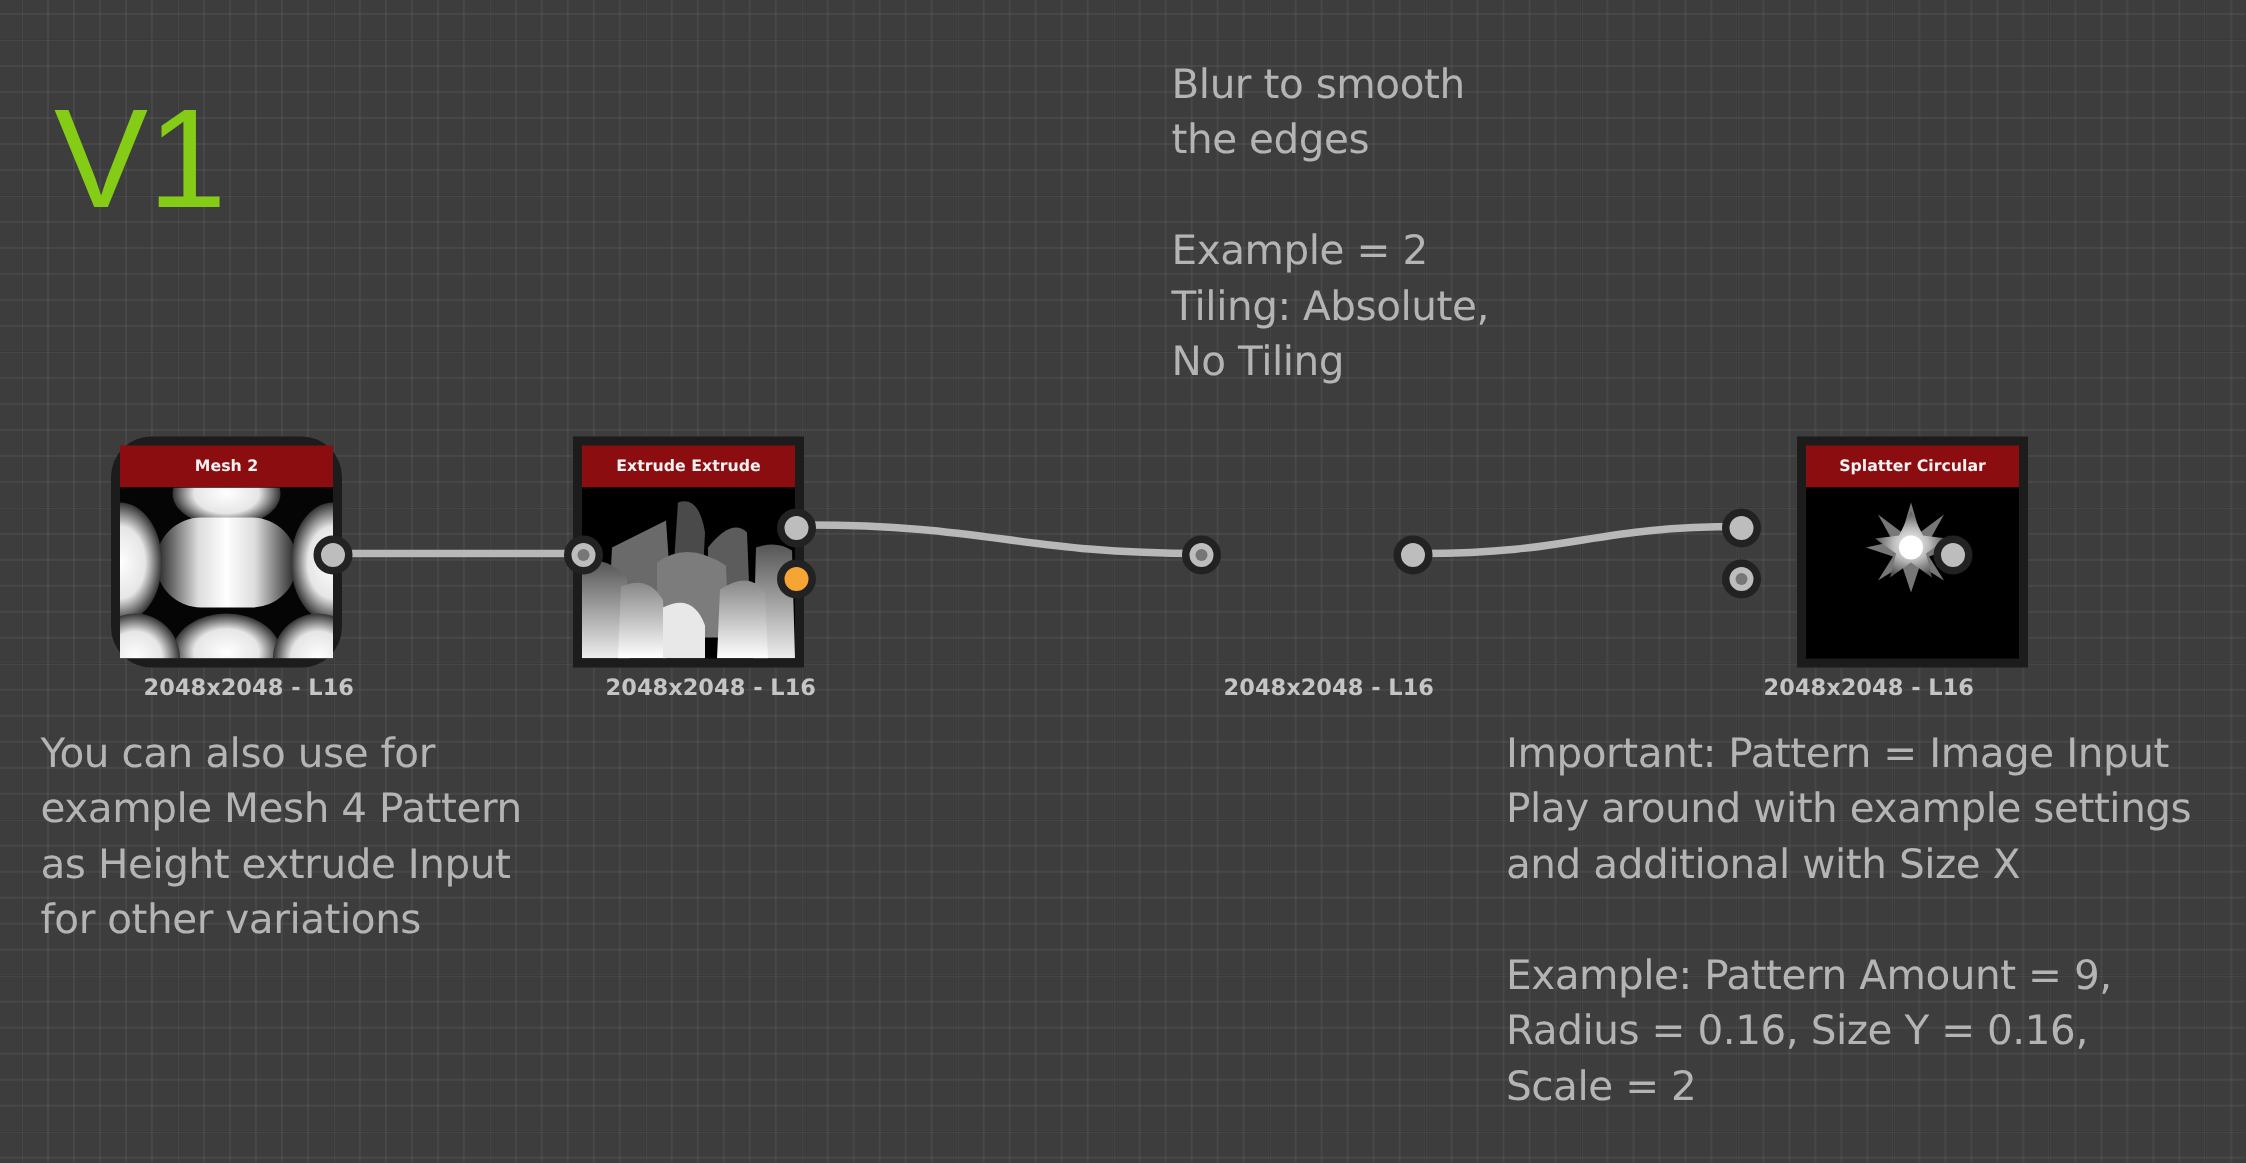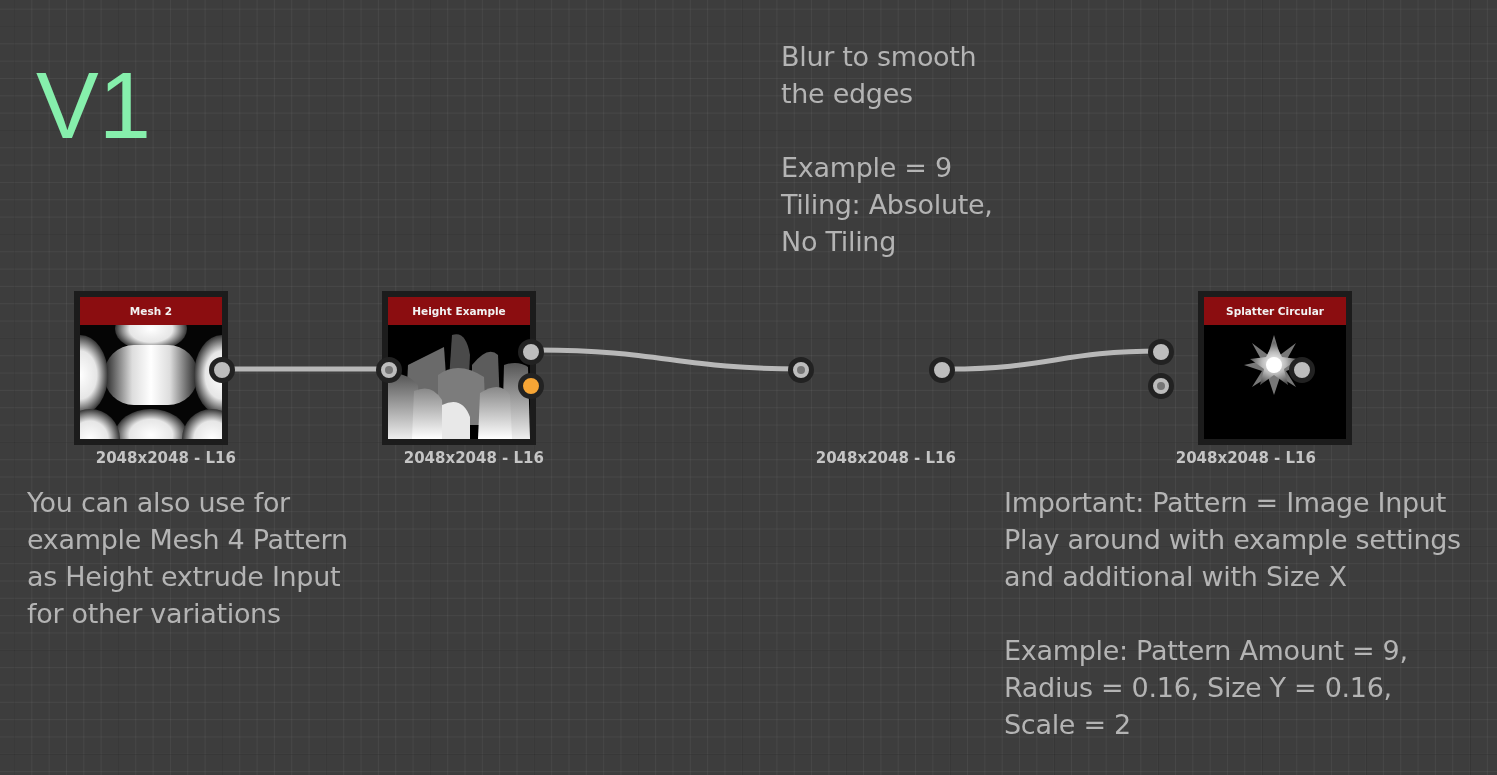--- a/index.html
+++ b/index.html
@@ -10,62 +10,62 @@
       linear-gradient(to right, rgba(0,0,0,0.18) 1px, transparent 1px),
       linear-gradient(to bottom, rgba(0,0,0,0.18) 1px, transparent 1px),
       linear-gradient(to right, rgba(255,255,255,0.05) 1px, transparent 1px),
       linear-gradient(to bottom, rgba(255,255,255,0.05) 1px, transparent 1px);
     background-size:104px 104px,104px 104px,17.33px 17.33px,17.33px 17.33px;
     background-position:14px 26px,14px 26px,14px 26px,14px 26px;
     font-family:"DejaVu Sans","Liberation Sans",sans-serif;
   }
   .canvas{position:absolute;inset:0;}
   .comment{position:absolute;color:#b4b4b4;font-size:27px;line-height:37px;white-space:pre;letter-spacing:-0.3px;}
-  .title-v1{position:absolute;left:36px;top:56px;color:#86efac;font-family:"Liberation Sans",sans-serif;font-size:94px;line-height:100px;}
+  .title-v1{position:absolute;left:36px;top:56px;color:#84cc16;font-family:"Liberation Sans",sans-serif;font-size:94px;line-height:100px;}
   .node{position:absolute;width:154px;height:154px;background:#1c1c1c;box-sizing:border-box;}
   .node-header{position:absolute;left:6px;top:6px;width:142px;height:28px;background:#8b0d10;color:#f2f2f2;font-size:10.5px;font-weight:bold;text-align:center;line-height:28px;}
   .node-thumb{position:absolute;left:6px;top:34px;width:142px;height:114px;background:#000;overflow:hidden;}
   .node-res{position:absolute;width:170px;text-align:right;color:#c5c5c5;font-weight:bold;font-size:15px;line-height:18px;}
   .port{position:absolute;width:16px;height:16px;border-radius:50%;background:#bdbdbd;border:5px solid #222;box-sizing:content-box;}
   .port.in::after{content:"";position:absolute;left:4px;top:4px;width:8px;height:8px;border-radius:50%;background:#777;}
   .port.orange{background:#f6a535;}
   svg.wires{position:absolute;left:0;top:0;}
 </style>
 </head>
 <body>
 
 <div class="canvas">
 
   <div class="title-v1">V1</div>
 
   <div class="comment" style="left:781px;top:38px;">Blur to smooth
 the edges
 
-Example = 9
+Example = 2
 Tiling: Absolute,
 No Tiling</div>
   <div class="comment" style="left:27px;top:484px;">You can also use for
 example Mesh 4 Pattern
 as Height extrude Input
 for other variations</div>
   <div class="comment" style="left:1004px;top:484px;">Important: Pattern = Image Input
 Play around with example settings
 and additional with Size X
 
 Example: Pattern Amount = 9,
 Radius = 0.16, Size Y = 0.16,
 Scale = 2</div>
 
   <svg class="wires" width="1497" height="775">
     <path d="M228 369 L389 369" stroke="#b8b8b8" stroke-width="5" fill="none"></path>
     <path d="M538 350 C 660 350, 680 369, 801 369" stroke="#b8b8b8" stroke-width="5" fill="none"></path>
     <path d="M948 369 C 1050 369, 1060 351, 1161 351" stroke="#b8b8b8" stroke-width="5" fill="none"></path>
   </svg>
 
-  <div class="node" style="left:74px;top:291px;">
+  <div class="node" style="left:74px;top:291px;border-radius:27px;">
     <div class="node-header">Mesh 2</div>
     <div class="node-thumb">
       <svg width="142" height="114" viewBox="0 0 142 114">
         <defs>
           <radialGradient id="mg" cx="50%" cy="50%" r="50%">
             <stop offset="0" stop-color="#fff"></stop>
               <stop offset="0.6" stop-color="#e6e6e6"></stop>
               <stop offset="1" stop-color="#333"></stop>
           </radialGradient>
           <linearGradient id="mgh" x1="0" y1="0" x2="1" y2="0">
@@ -84,21 +84,21 @@
         <ellipse cx="142" cy="50" rx="28" ry="40" fill="url(#mg)"></ellipse>
         <ellipse cx="10" cy="114" rx="30" ry="30" fill="url(#mg)"></ellipse>
         <ellipse cx="132" cy="114" rx="30" ry="30" fill="url(#mg)"></ellipse>
       </svg>
     </div>
   </div>
   <div class="node-res" style="left:66px;top:449px;">2048x2048 - L16</div>
   <div class="port" style="left:209px;top:357px;"></div>
 
   <div class="node" style="left:382px;top:291px;">
-    <div class="node-header">Height Example</div>
+    <div class="node-header">Extrude Extrude</div>
     <div class="node-thumb">
       <svg width="142" height="114" viewBox="0 0 142 114">
         <defs>
           <linearGradient id="eg" x1="0" y1="0" x2="0" y2="1">
             <stop offset="0" stop-color="#555"></stop>
               <stop offset="1" stop-color="#eee"></stop>
           </linearGradient>
           <linearGradient id="eg2" x1="0" y1="0" x2="0" y2="1">
             <stop offset="0" stop-color="#888"></stop>
               <stop offset="1" stop-color="#fff"></stop>

